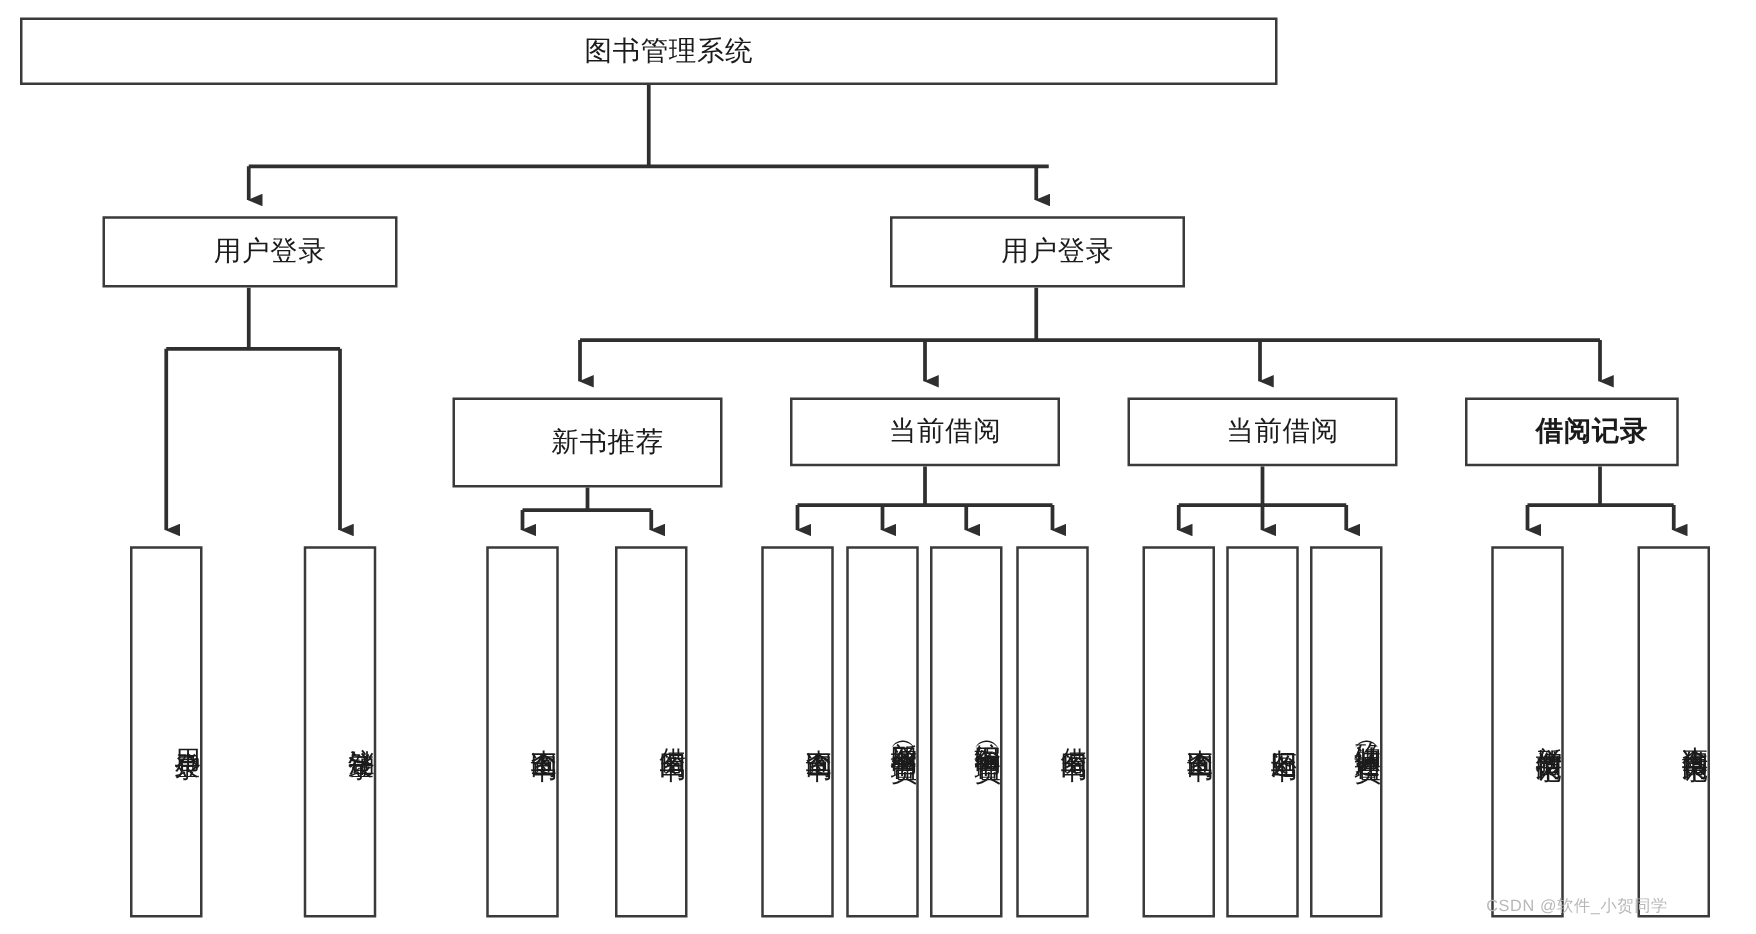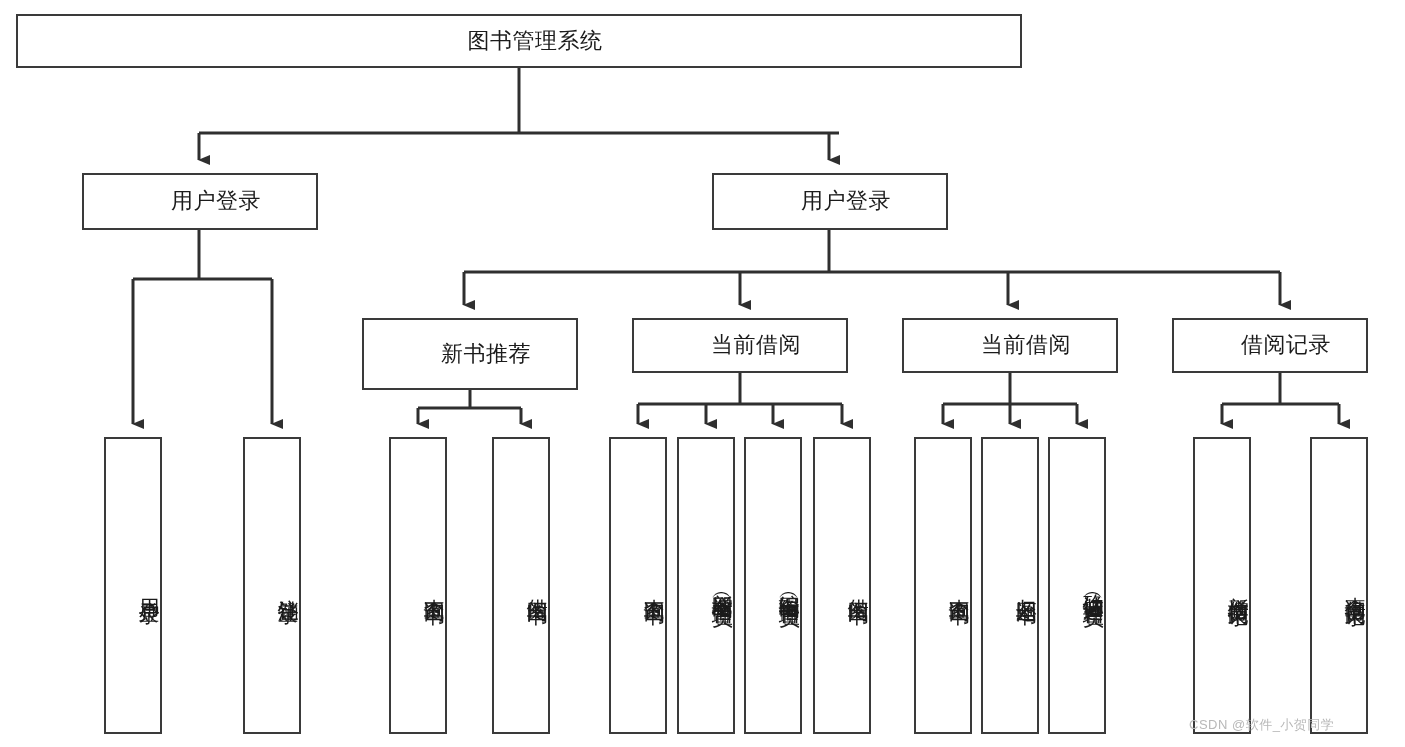--- a/index.html
+++ b/index.html
@@ -134,21 +134,21 @@
 
   <div class="node horiz" style="left:362px; top:318px; width:216px; height:72px;">
     <span>新书推荐</span>
   </div>
   <div class="node horiz" style="left:632px; top:318px; width:216px; height:55px;">
     <span>当前借阅</span>
   </div>
   <div class="node horiz" style="left:902px; top:318px; width:216px; height:55px;">
     <span>当前借阅</span>
   </div>
-  <div class="node horiz" style="left:1172px; top:318px; width:196px; height:55px;">
+  <div class="node horiz" style="left:1172px; top:318px; width:171px; height:55px;font-weight:bold;">
     <span>借阅记录</span>
   </div>
 
   <div class="node vert" style="left:104px; top:437px; width:58px; height:297px;">
     <span class="vtext">用户登录</span>
   </div>
   <div class="node vert" style="left:243px; top:437px; width:58px; height:297px;">
     <span class="vtext">注销登录</span>
   </div>
 

